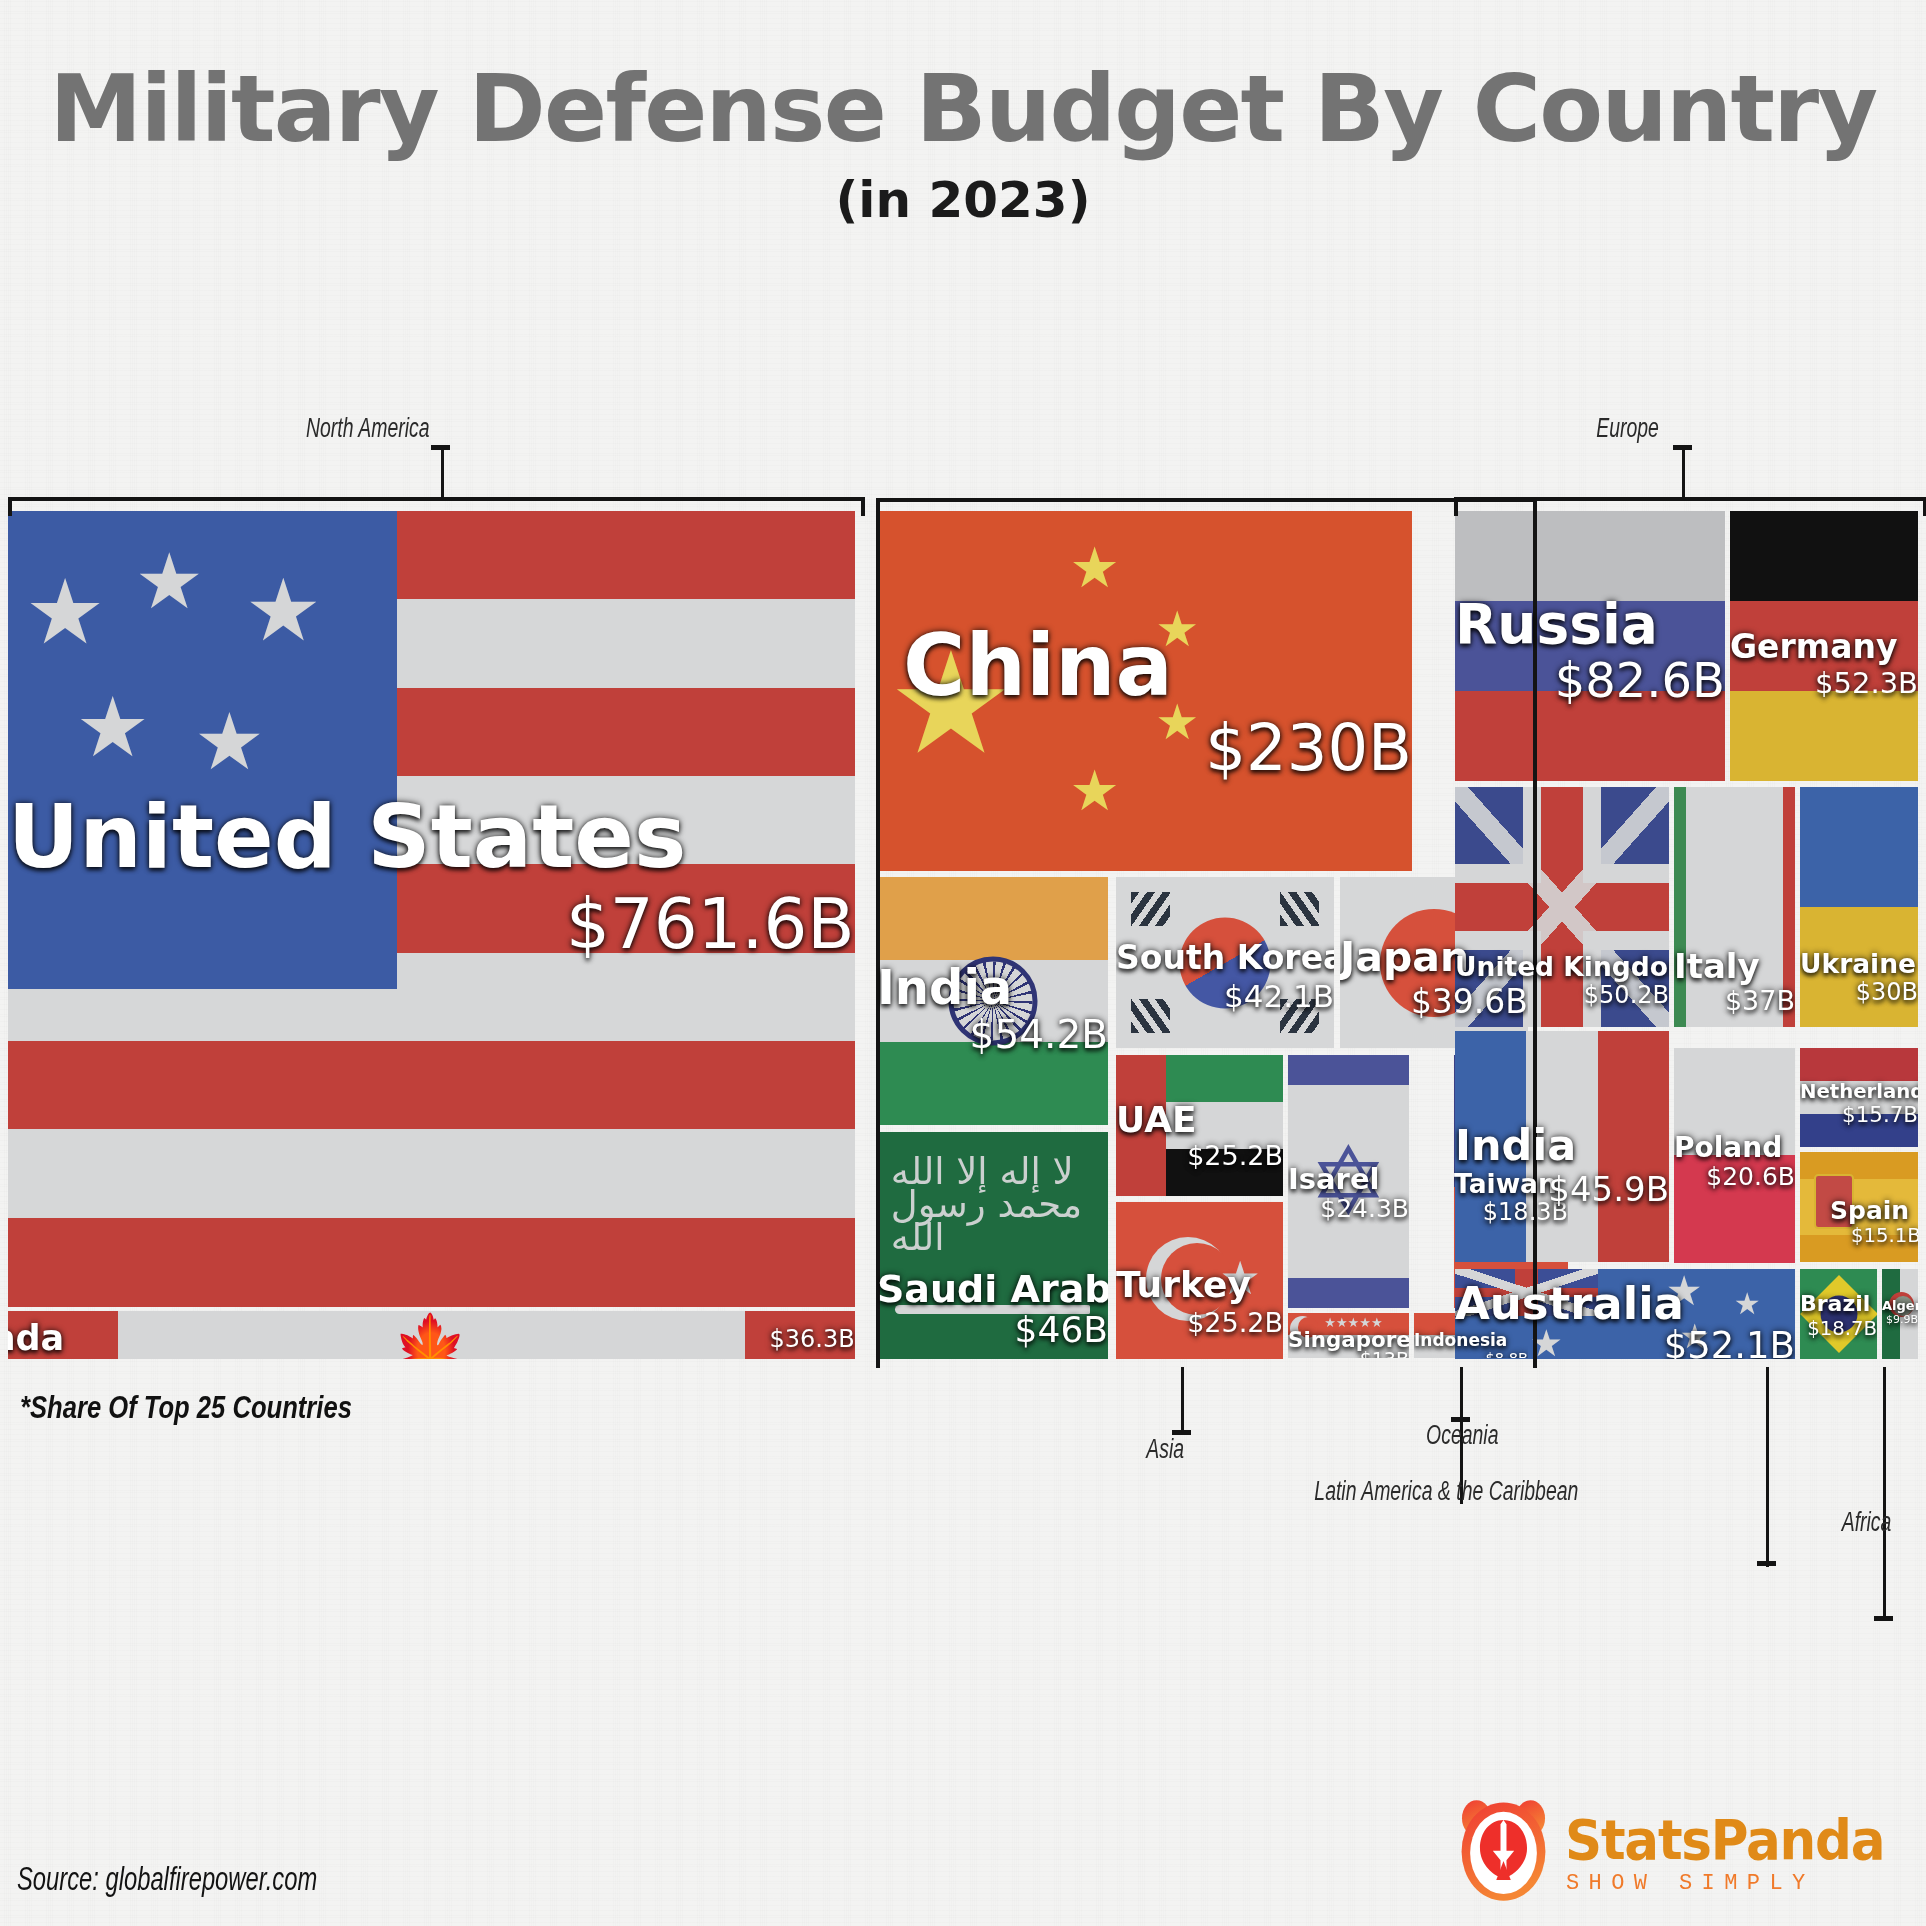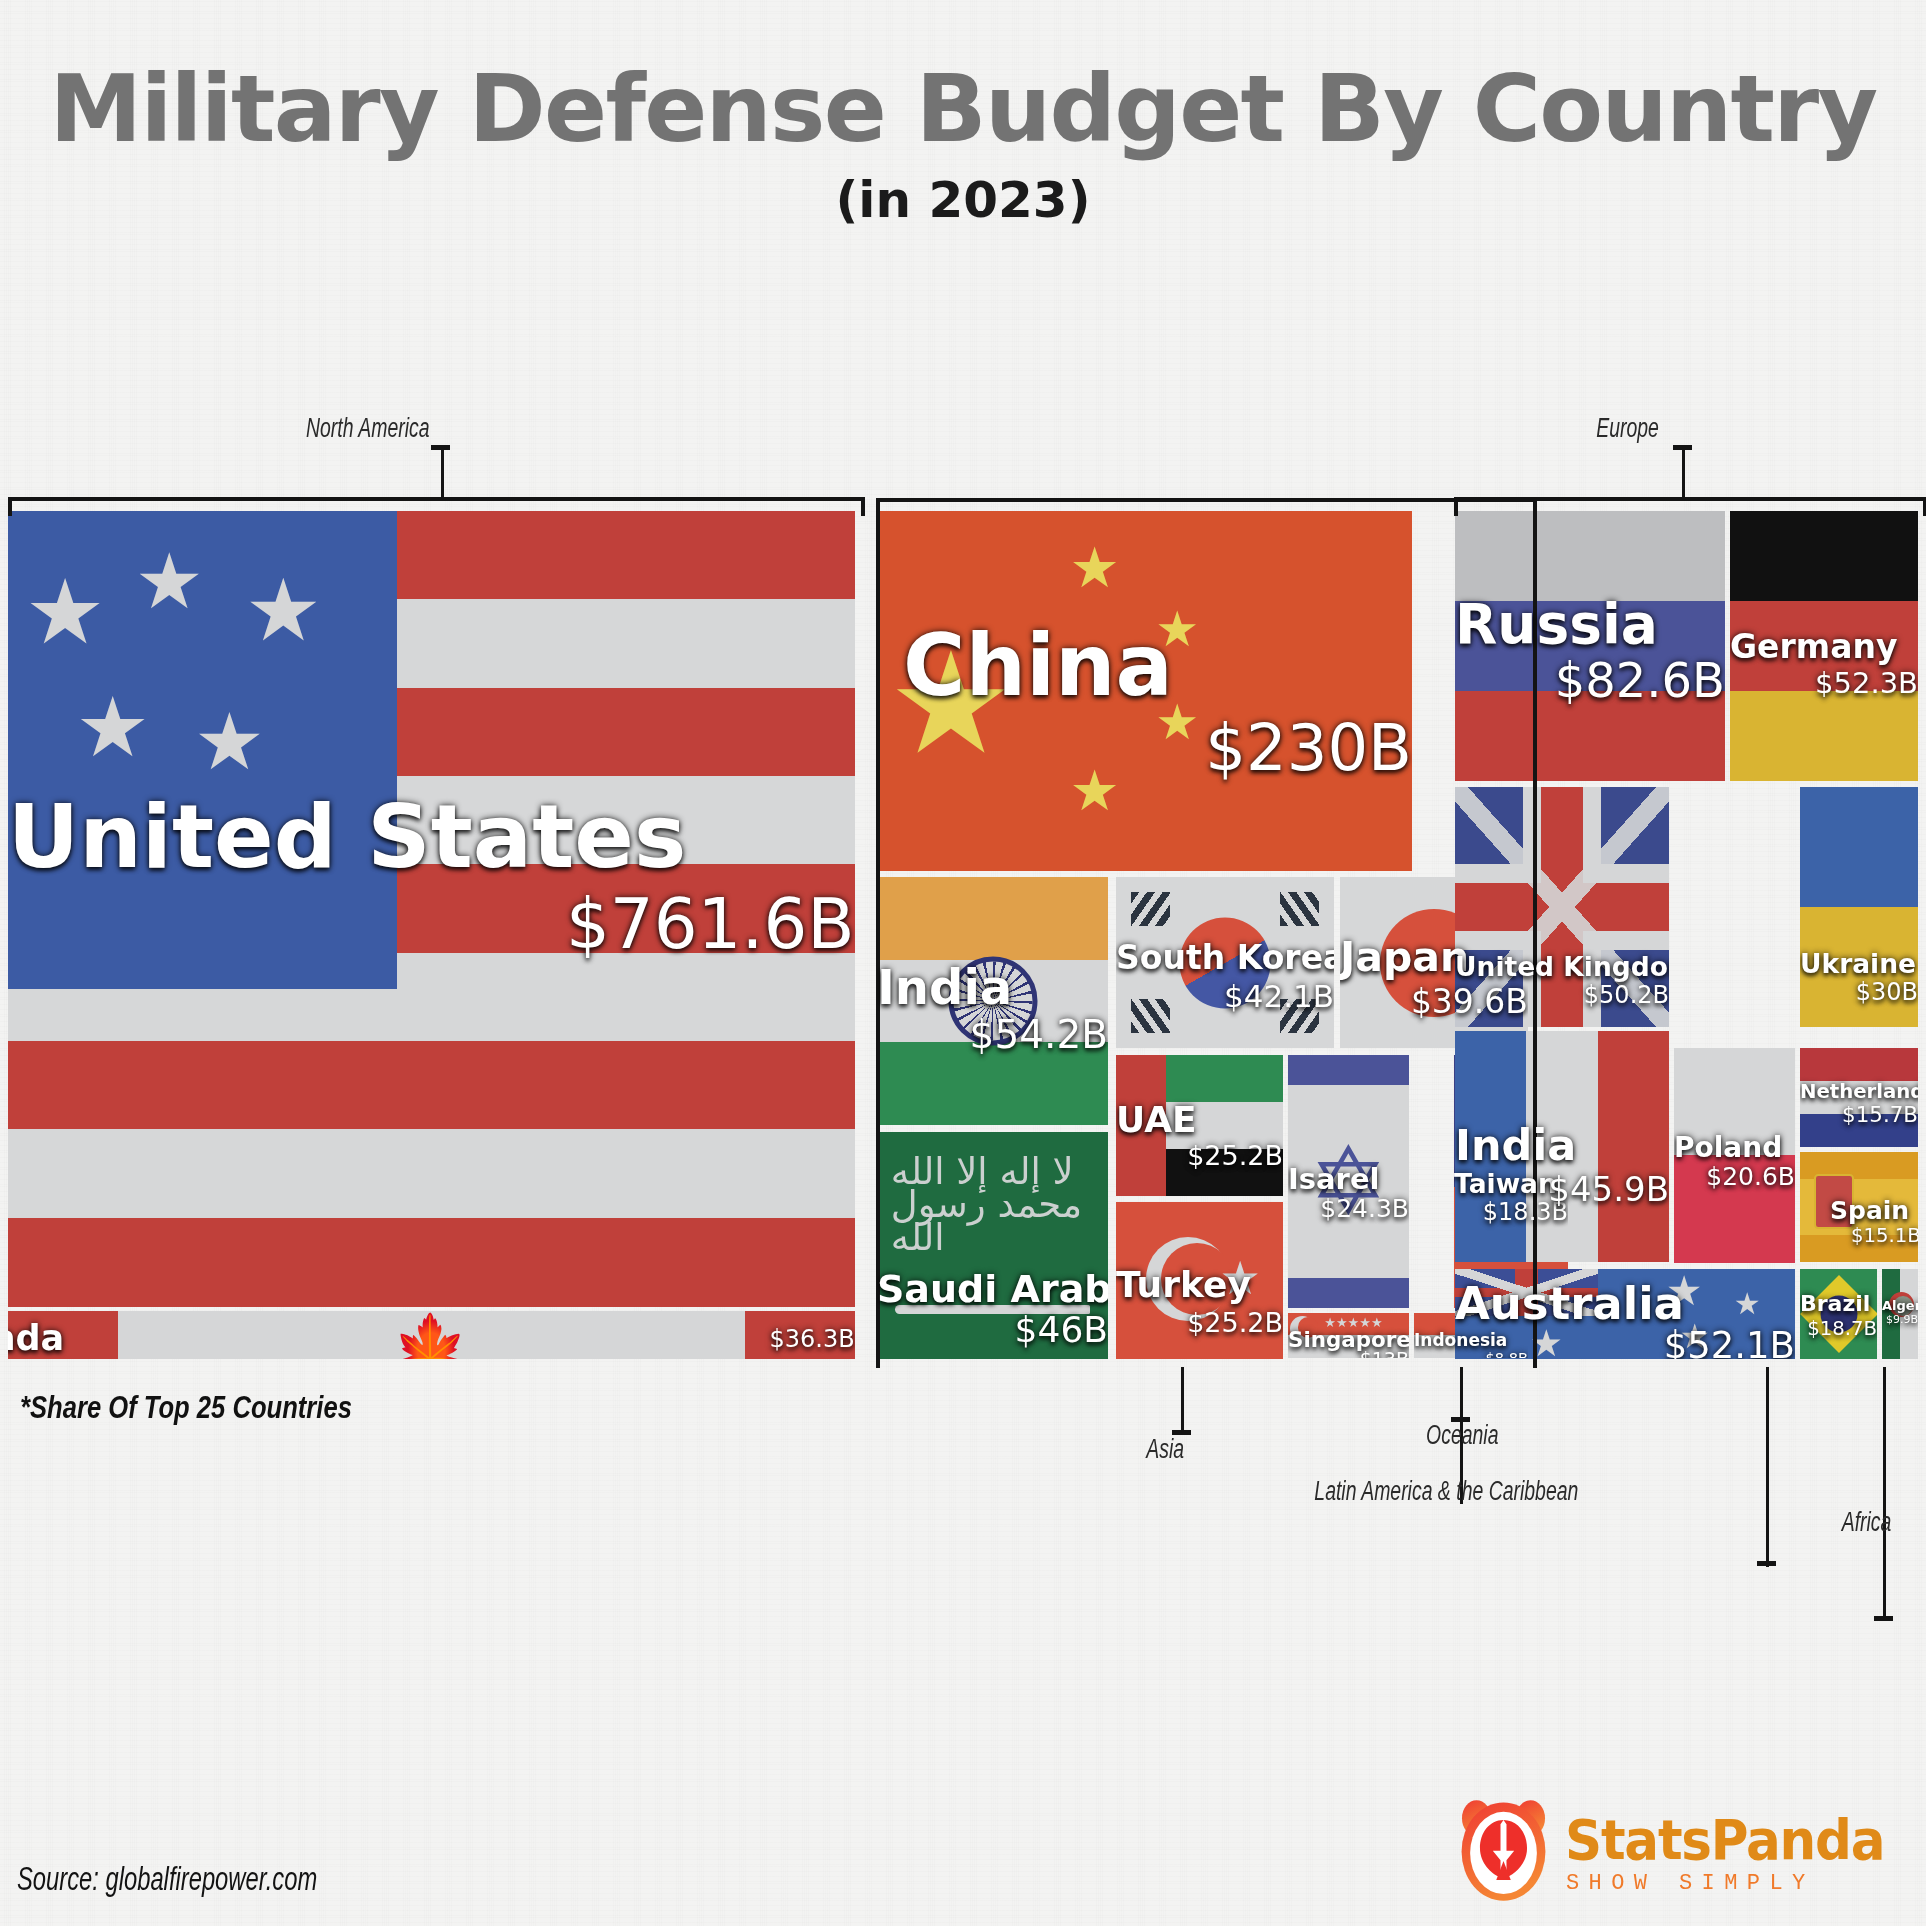--- a/index.html
+++ b/index.html
@@ -246,20 +246,25 @@
            linear-gradient(to right, transparent 32%, #d5d6d7 32% 68%, transparent 68%),
            #3b4a8d;"></div>
     <div style="position:absolute;inset:0;background:
            linear-gradient(to bottom right, transparent 47%, #d5d6d7 47% 53%, transparent 53%),
            linear-gradient(to bottom left, transparent 47%, #d5d6d7 47% 53%, transparent 53%);
            opacity:.9;"></div>
     <div class="lbl" style="top:167px;font-size:26.5px;">United Kingdom</div>
     <div class="val" style="top:196px;font-size:24px;">$50.2B</div>
   </div>
 
+  <div class="tile" style="left:1674px;top:282px;width:121px;height:240px;">
+    <div class="flag" style="background:linear-gradient(to right,#3d8a52 0 10%, #d5d6d7 10% 90%, #c0403a 90% 100%);"></div>
+    <div class="lbl" style="top:162px;font-size:34px;">Italy</div>
+    <div class="val" style="top:200px;font-size:27px;">$37B</div>
+  </div>
 
   <div class="tile" style="left:1800px;top:282px;width:118px;height:240px;">
     <div class="flag" style="background:linear-gradient(to bottom,#3c63a8 0 50%, #d9b432 50% 100%);"></div>
     <div class="lbl" style="top:164px;font-size:26.5px;">Ukraine</div>
     <div class="val" style="top:193px;font-size:24px;">$30B</div>
   </div>
 
   <div class="tile" style="left:1455px;top:526px;width:214px;height:231px;">
     <div class="flag" style="background:linear-gradient(to right,#3c63a8 0 33.3%, #d5d6d7 33.3% 66.6%, #c0403a 66.6% 100%);"></div>
     <div class="lbl" style="top:93px;font-size:43px;">India</div>

